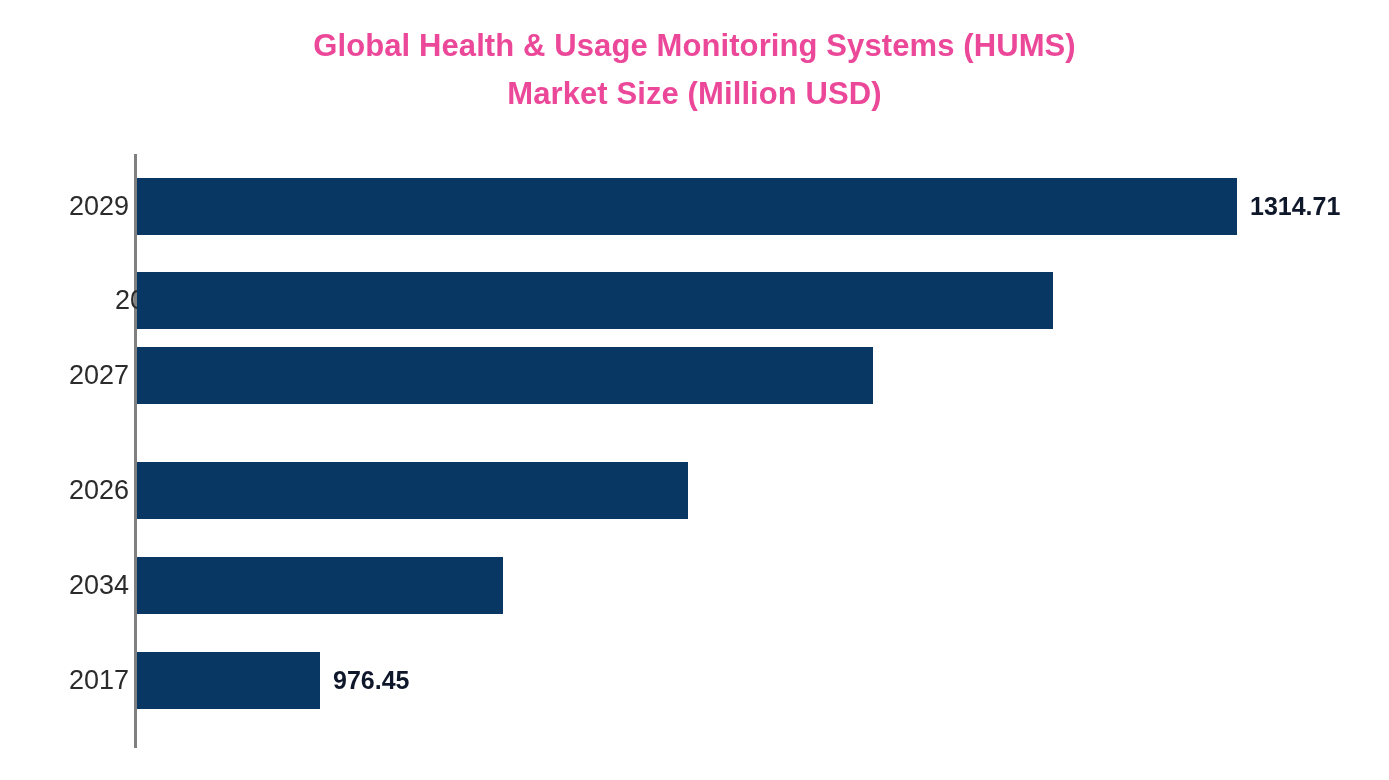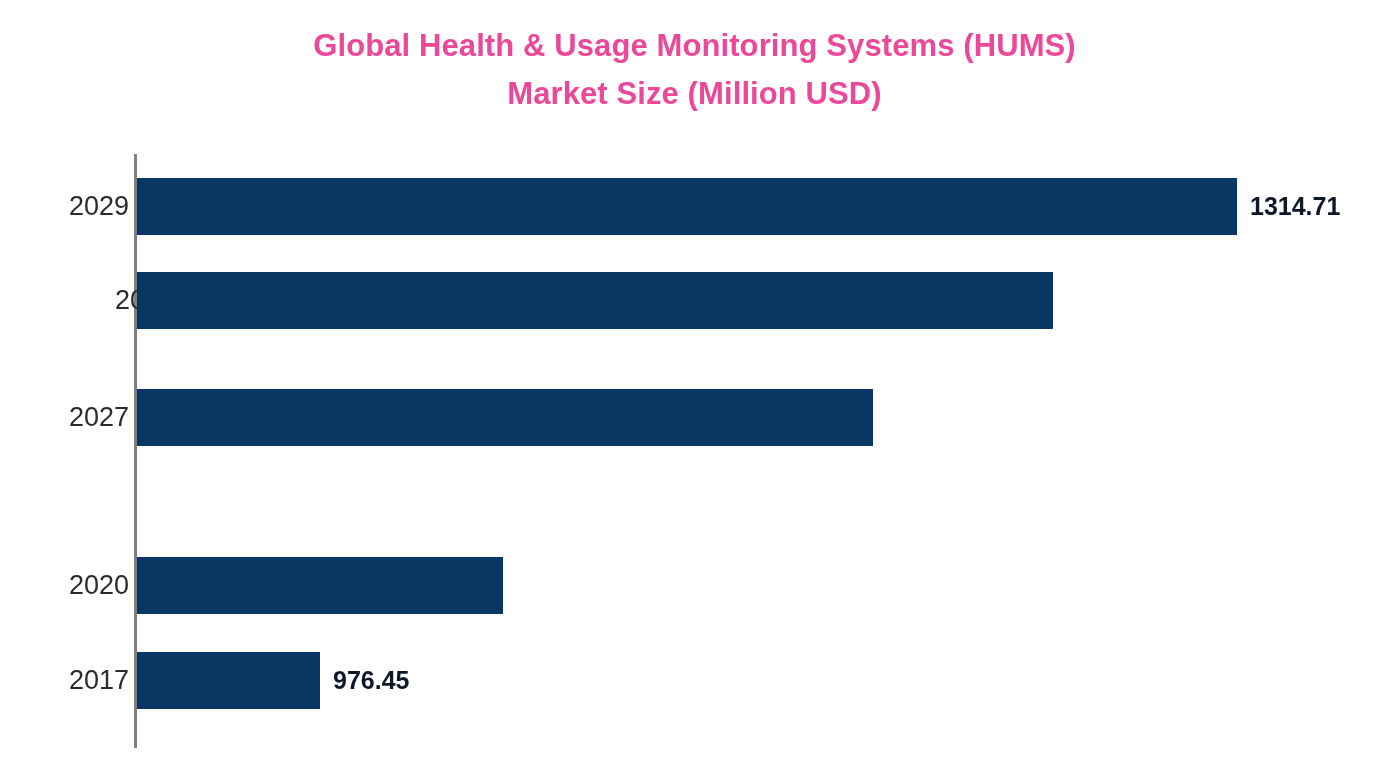--- a/index.html
+++ b/index.html
@@ -122,29 +122,34 @@
       <div class="bar" style="width:1100px;"></div>
       <div class="bar-value" style="left:1250px;">1314.71</div>
     </div>
 
     <div class="bar-row" style="top:272px;padding-left:46px;">
       <div class="tick-label">2028</div>
       <div class="bar" style="width:916px;"></div>
 
     </div>
 
-    <div class="bar-row" style="top:389px;">
+    <div class="bar-row" style="top:347px;">
       <div class="tick-label">2027</div>
       <div class="bar" style="width:736px;"></div>
 
     </div>
 
+    <div class="bar-row" style="top:462px;">
+      <div class="tick-label">2026</div>
+      <div class="bar" style="width:551px;"></div>
+
+    </div>
 
     <div class="bar-row" style="top:557px;">
-      <div class="tick-label">2020</div>
+      <div class="tick-label">2034</div>
       <div class="bar" style="width:366px;"></div>
 
     </div>
 
     <div class="bar-row" style="top:652px;">
       <div class="tick-label">2017</div>
       <div class="bar" style="width:183px;"></div>
       <div class="bar-value" style="left:333px;">976.45</div>
     </div>
 

